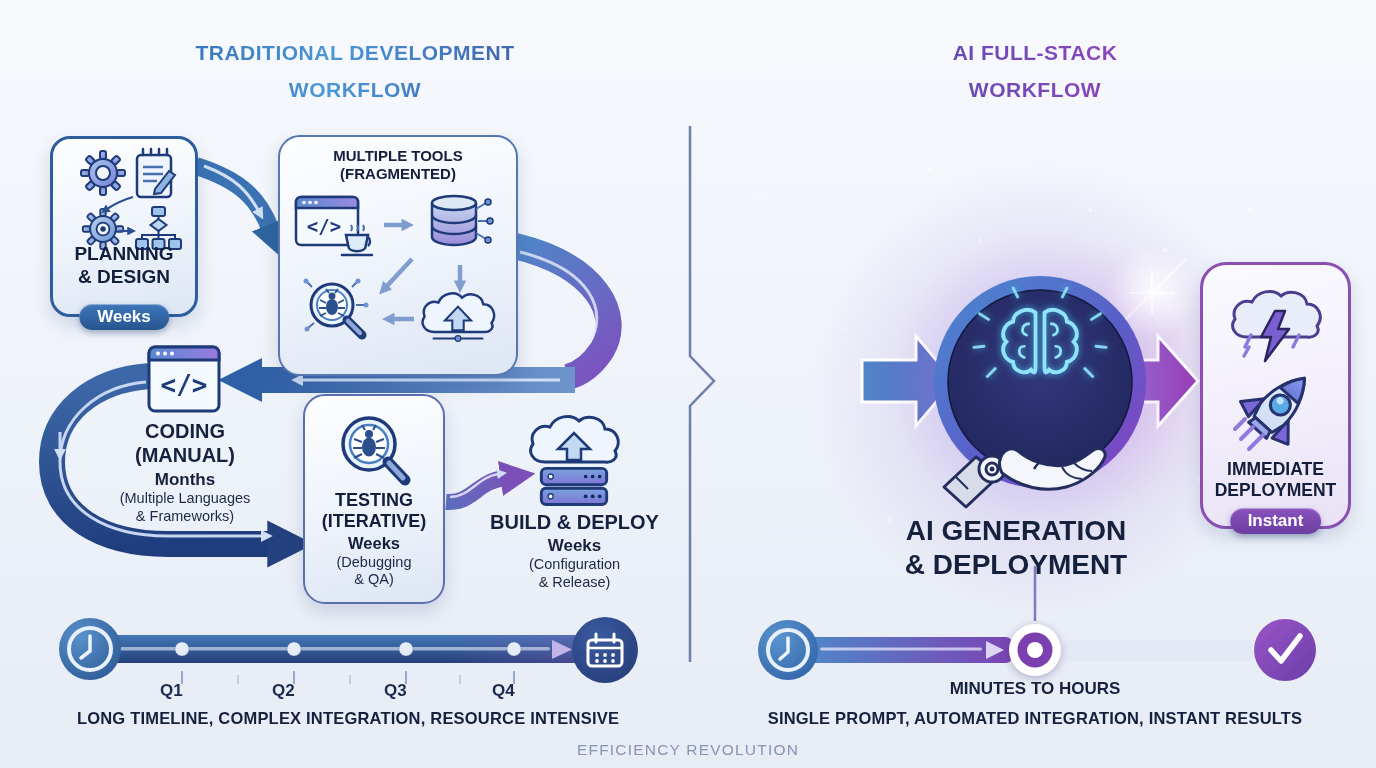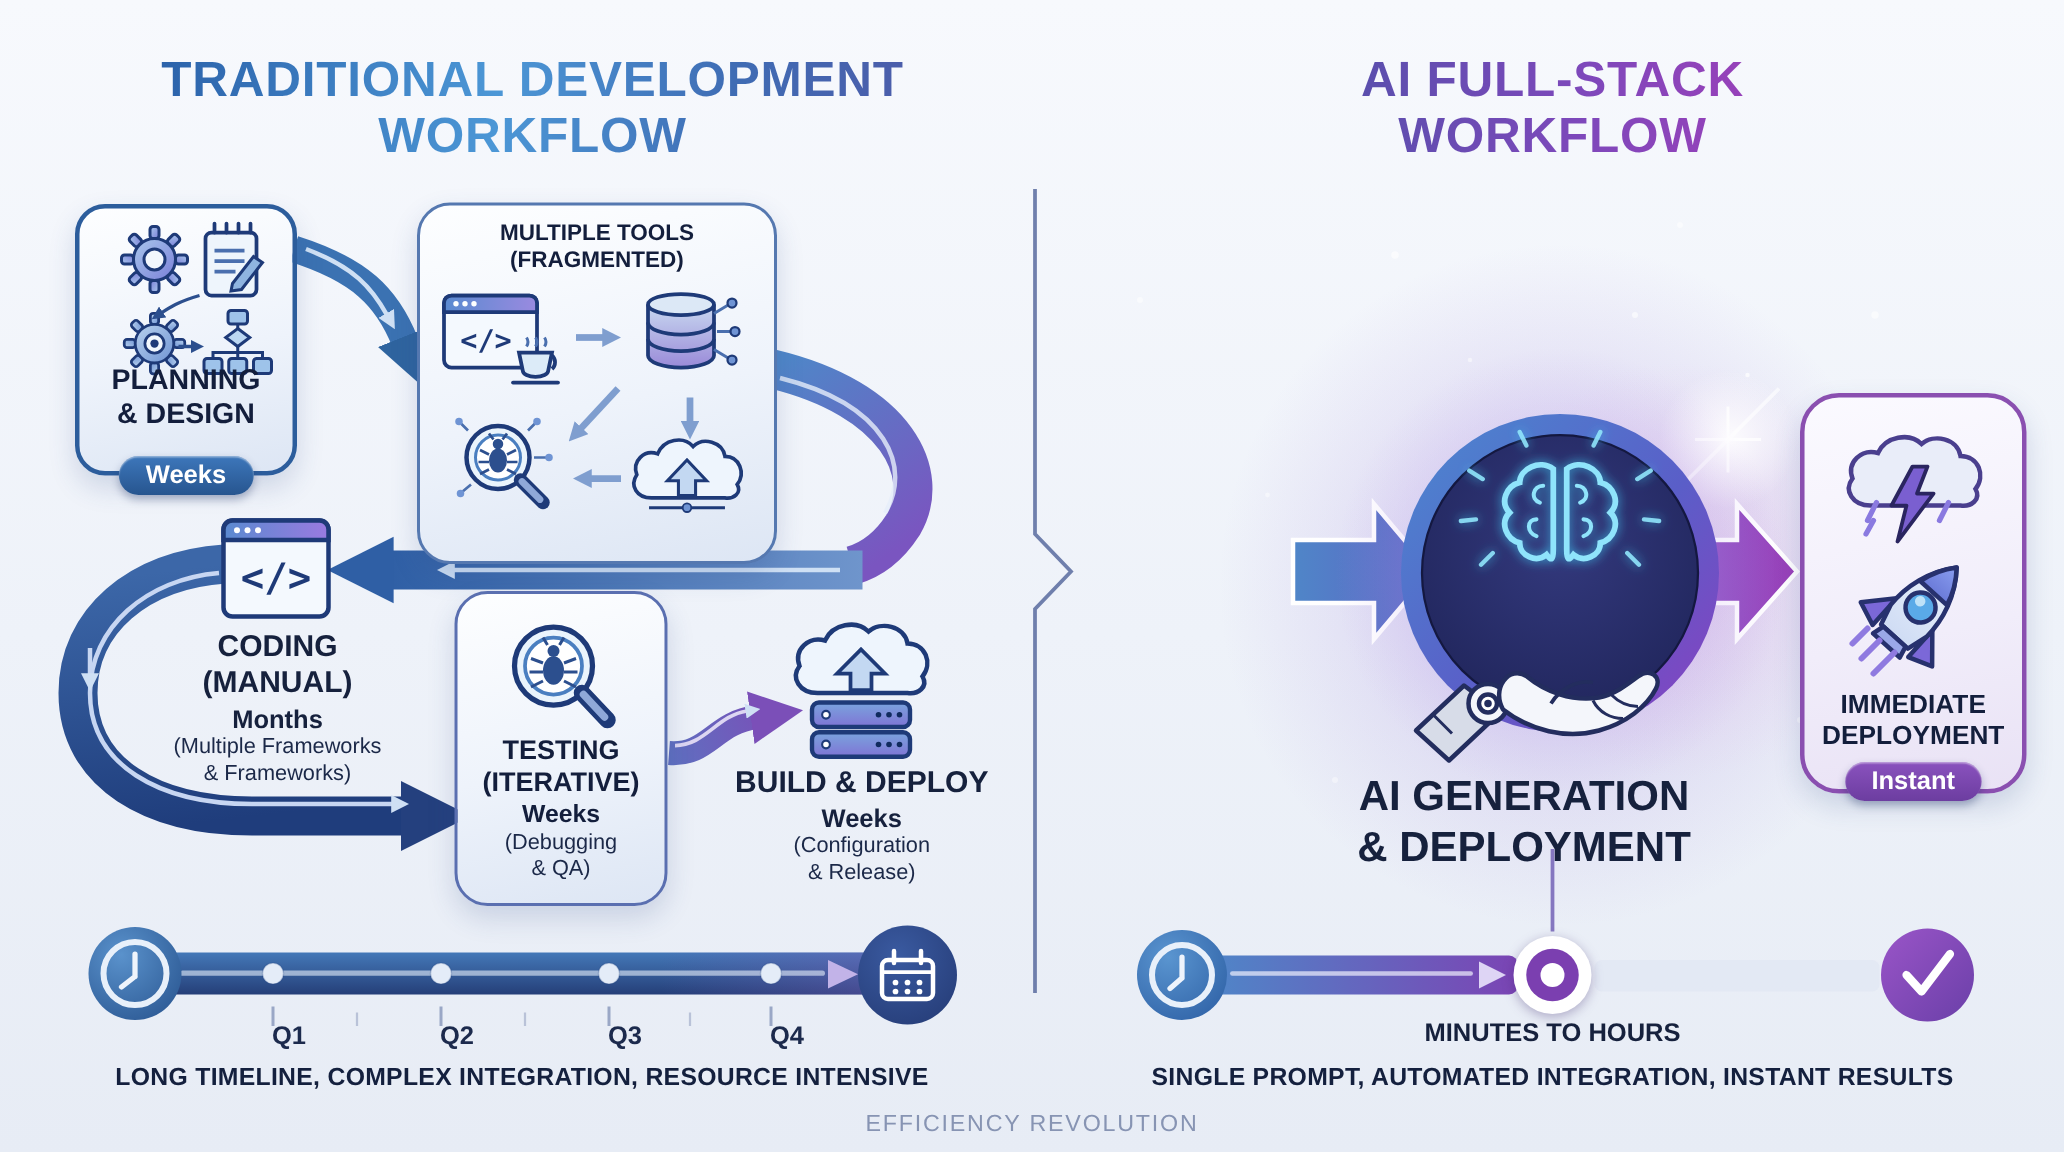--- a/index.html
+++ b/index.html
@@ -8,34 +8,34 @@
     background:linear-gradient(180deg,#f7f9fd 0%,#eef2f9 55%,#e7ecf5 100%);}
   .abs{position:absolute;}
   .glow{position:absolute;z-index:0;pointer-events:none;}
   #svgU{position:absolute;left:0;top:0;z-index:1;}
   .box{position:absolute;z-index:2;border-radius:22px;
     background:linear-gradient(168deg,#fdfeff 0%,#eef3fb 55%,#dde6f4 100%);
     box-shadow:0 8px 18px rgba(50,80,140,.18);}
   .float{position:absolute;z-index:2;}
   .txt{position:absolute;z-index:3;text-align:center;color:#16213d;line-height:1.2;}
   .b{font-weight:bold;}
-  .title{font-weight:bold;font-size:33px;letter-spacing:.5px;line-height:37px;
+  .title{font-weight:bold;font-size:21px;letter-spacing:.5px;line-height:37px;
     -webkit-background-clip:text;background-clip:text;color:transparent;text-decoration:underline;}
   #titleL{background-image:linear-gradient(94deg,#2456a0 0%,#4c97d6 46%,#3f6cb4 72%,#5156a6 100%);
     -webkit-background-clip:text;background-clip:text;}
   #titleR{background-image:linear-gradient(94deg,#4952a6 0%,#7e48bb 55%,#a83cb8 100%);
     -webkit-background-clip:text;background-clip:text;}
   .badge{position:absolute;z-index:4;left:50%;transform:translateX(-50%);
     color:#fff;font-weight:bold;font-size:17px;padding:3px 18px;border-radius:16px;
     background:linear-gradient(180deg,#3d77bb,#27558f);
     box-shadow:0 3px 6px rgba(30,50,100,.35), inset 0 1px 1px rgba(255,255,255,.45);
     white-space:nowrap;}
   .badge.purple{background:linear-gradient(180deg,#8a52be,#6c3da0);}
   .boxlbl{position:absolute;width:100%;text-align:center;font-weight:bold;color:#131e3c;line-height:1.18;}
-  .q{position:absolute;z-index:3;width:44px;text-align:right;font-weight:bold;
+  .q{position:absolute;z-index:3;width:44px;text-align:left;font-weight:bold;
      font-size:17px;color:#1c2a4d;}
   .caption{font-weight:bold;font-size:16.5px;color:#14203e;letter-spacing:.2px;}
   .small-note{font-weight:normal;font-size:14.5px;color:#1b2848;}
 </style>
 </head>
 <body>
 
 <div id="canvas">
 
   <div class="glow" style="left:810px;top:160px;width:460px;height:460px;
@@ -445,21 +445,21 @@
       <circle cx="12" cy="9.5" r="2" fill="#fff"></circle>
         <circle cx="19" cy="9.5" r="2" fill="#fff"></circle>
         <circle cx="26" cy="9.5" r="2" fill="#fff"></circle>
       <text x="38" y="50" font-size="26" font-weight="bold" fill="#1e3a78" text-anchor="middle" font-family="DejaVu Sans Mono, monospace">&lt;/&gt;</text>
     </svg>
   </div>
   <div class="txt" style="left:80px;top:419px;width:210px;">
     <div class="b" style="font-size:20px;">CODING</div>
     <div class="b" style="font-size:20px;">(MANUAL)</div>
     <div class="b" style="font-size:17px;margin-top:3px;">Months</div>
-    <div class="small-note">(Multiple Frameworks</div>
+    <div class="small-note">(Multiple Languages</div>
     <div class="small-note">&amp; Frameworks)</div>
   </div>
 
   <div class="box" style="left:303px;top:394px;width:138px;height:206px;border:2.5px solid #5a6fb0;">
     <svg class="abs" style="left:26px;top:14px" width="86" height="90" viewBox="0 0 86 90">
       <circle cx="38" cy="34" r="26" fill="#eaf4fc" stroke="#1e3a78" stroke-width="3.5"></circle>
       <circle cx="38" cy="34" r="19" fill="#ffffff" stroke="#4a7fc0" stroke-width="2.5"></circle>
       <ellipse cx="38" cy="37" rx="7" ry="9.5" fill="#2c4f8e"></ellipse>
       <circle cx="38" cy="24" r="4" fill="#2c4f8e"></circle>
       <path d="M31 32 l-8 -3 M31 38 h-9 M31 44 l-8 4 M45 32 l8 -3 M45 38 h9 M45 44 l8 4 M34 20 l-3 -5 M42 20 l3 -5" stroke="#2c4f8e" stroke-width="2"></path>

